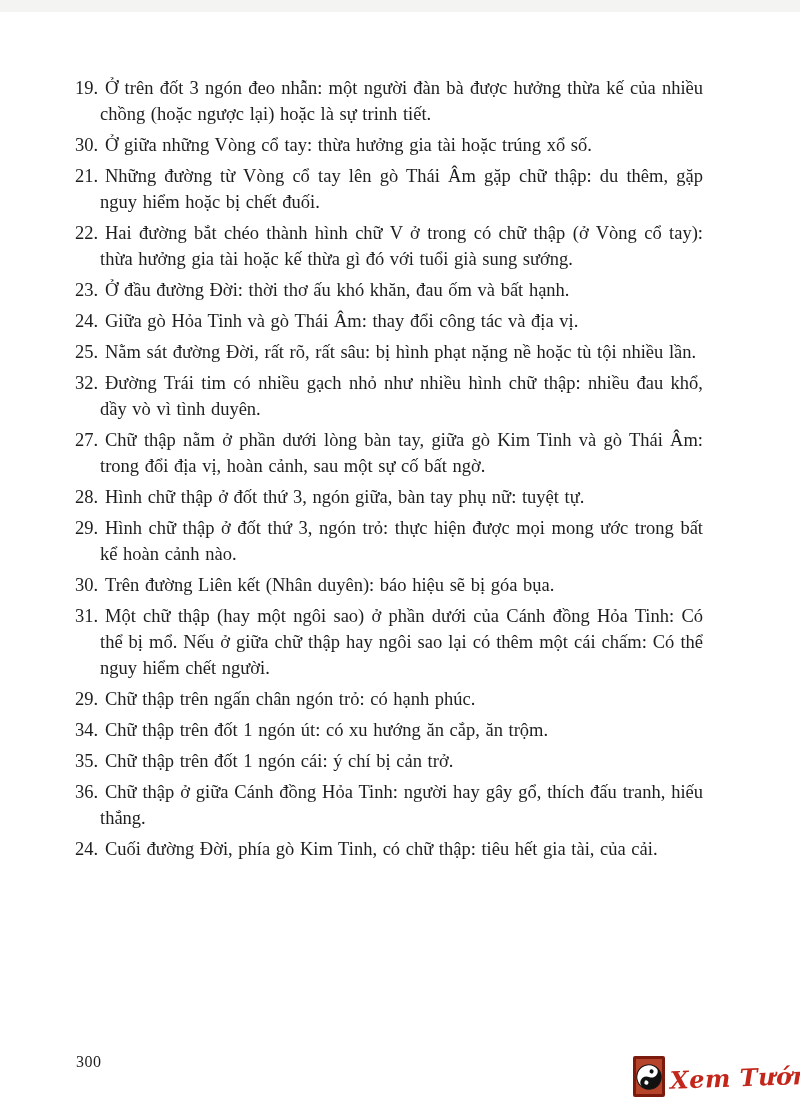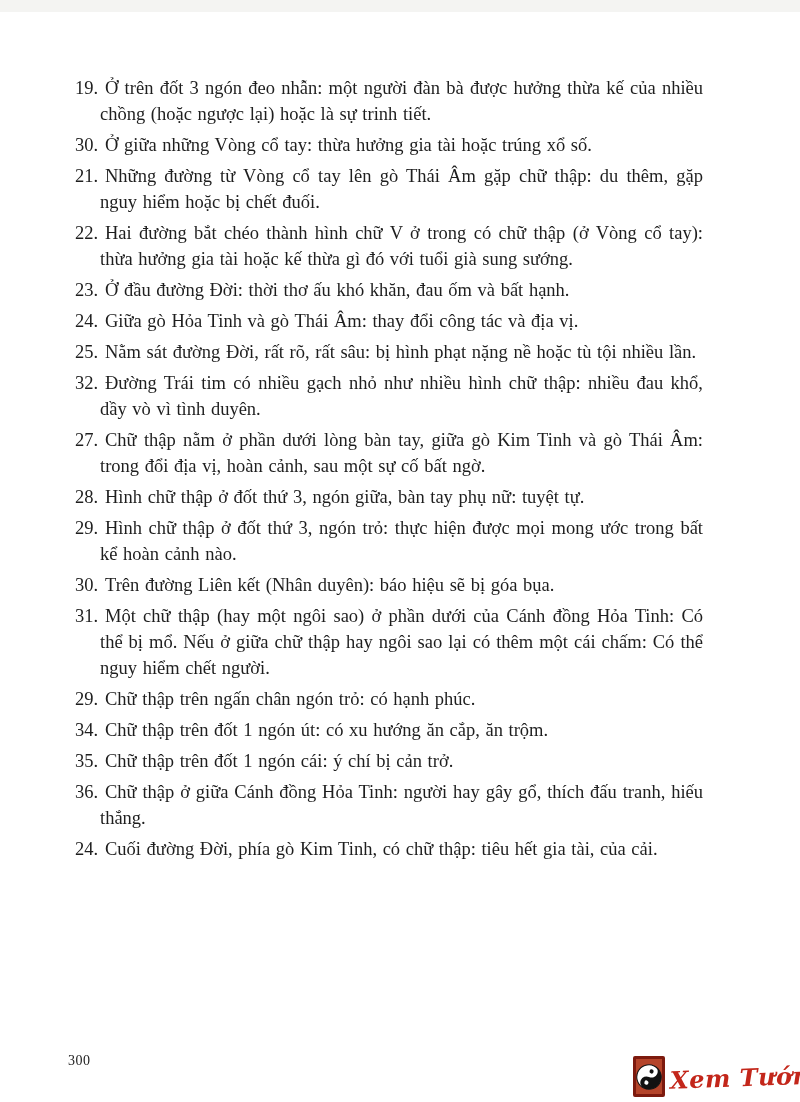--- a/index.html
+++ b/index.html
@@ -20,22 +20,22 @@
     padding-left:25px;text-indent:-25px;
     text-align:justify;
     font-size:18.5px;line-height:26px;
     margin-bottom:5px;
     word-spacing:1px;
   }
   .item .num{
     display:inline-block;width:30px;text-indent:0;
   }
   .pageno{
-    position:absolute;left:68px;top:1041px;
-    font-size:14px;letter-spacing:0.5px;
+    position:absolute;left:76px;top:1041px;
+    font-size:16px;letter-spacing:0.5px;
   }
   .watermark{
     position:absolute;left:633px;top:1044px;
     display:flex;align-items:center;gap:5px;
   }
   .wm-box{
     width:32px;height:41px;box-sizing:border-box;
     background:#b5442a;
     border:3px solid #7d1a0e;
     border-radius:2px;

